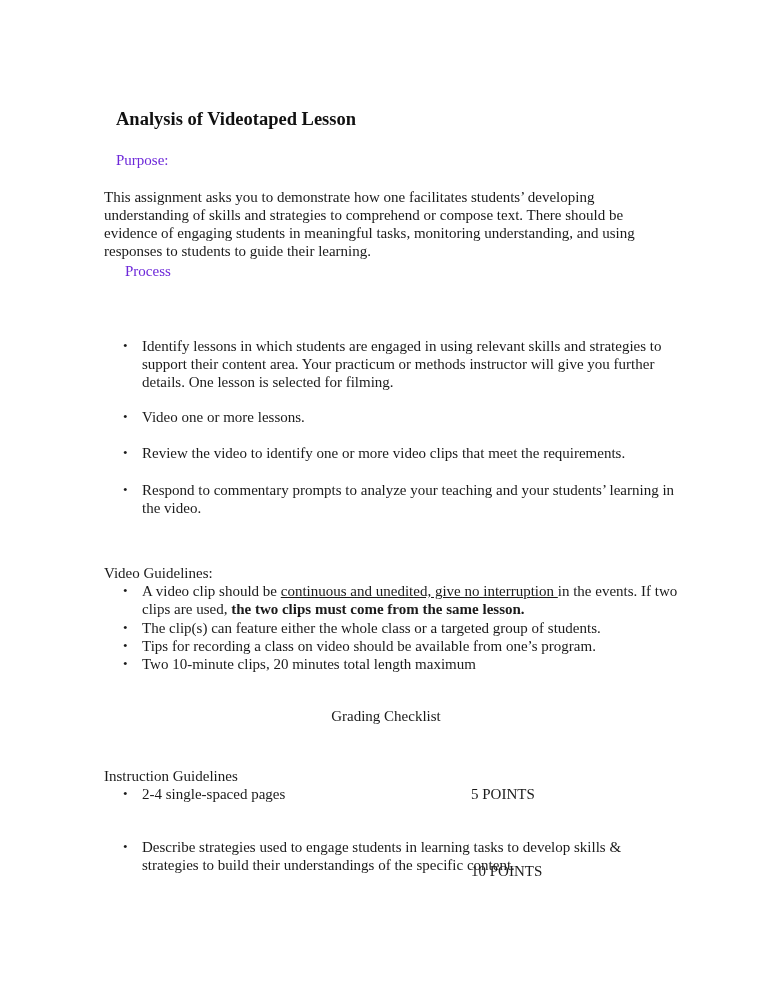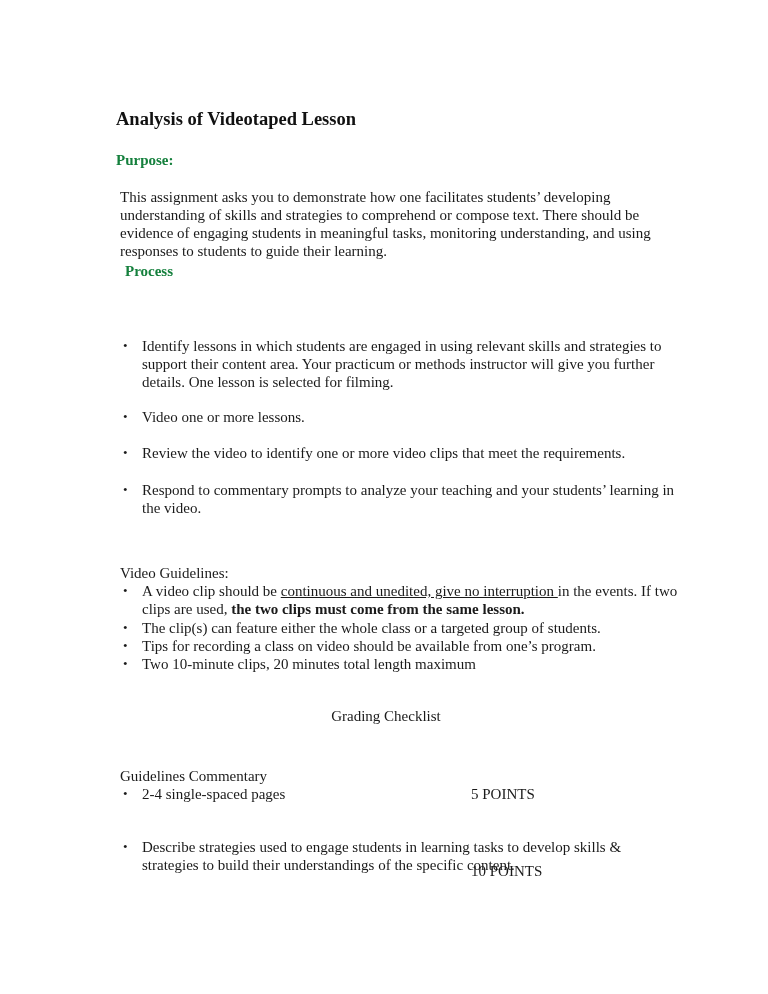--- a/index.html
+++ b/index.html
@@ -29,25 +29,25 @@
       left: 116px;
       top: 108px;
       font-size: 18.5px;
       font-weight: bold;
       line-height: 22px;
       color: #111;
     }
     .heading {
       left: 116px;
       font-size: 15px;
-      font-weight: bold;
-      color: #15803d;
+      font-weight: normal;
+      color: #6d28d9;
     }
     .para {
-      left: 120px;
+      left: 104px;
       width: 560px;
     }
     .bullet-row {
       position: absolute;
       left: 116px;
       width: 560px;
     }
     .bullet-row .dot {
       position: absolute;
       left: 7px;
@@ -110,21 +110,21 @@
     <span class="dot">•</span>
     <span class="btext">Tips for recording a class on video should be available from one’s program.</span>
   </div>
   <div class="bullet-row" style="top:655px;">
     <span class="dot">•</span>
     <span class="btext">Two 10-minute clips, 20 minutes total length maximum</span>
   </div>
 
   <div class="abs" style="left:0; width:768px; top:707px; text-align:center; padding-left:2px;">Grading Checklist</div>
 
-  <div class="abs para" style="top:767px;">Guidelines Commentary</div>
+  <div class="abs para" style="top:767px;">Instruction Guidelines</div>
 
   <div class="bullet-row" style="top:785px;">
     <span class="dot">•</span>
     <span class="btext">2-4 single-spaced pages</span>
   </div>
   <div class="points" style="left:471px; top:785px;">5 POINTS</div>
 
   <div class="bullet-row" style="top:838px;">
     <span class="dot">•</span>
     <span class="btext">Describe strategies used to engage students in learning tasks to develop skills &amp; strategies to build their understandings of the specific content.</span>

